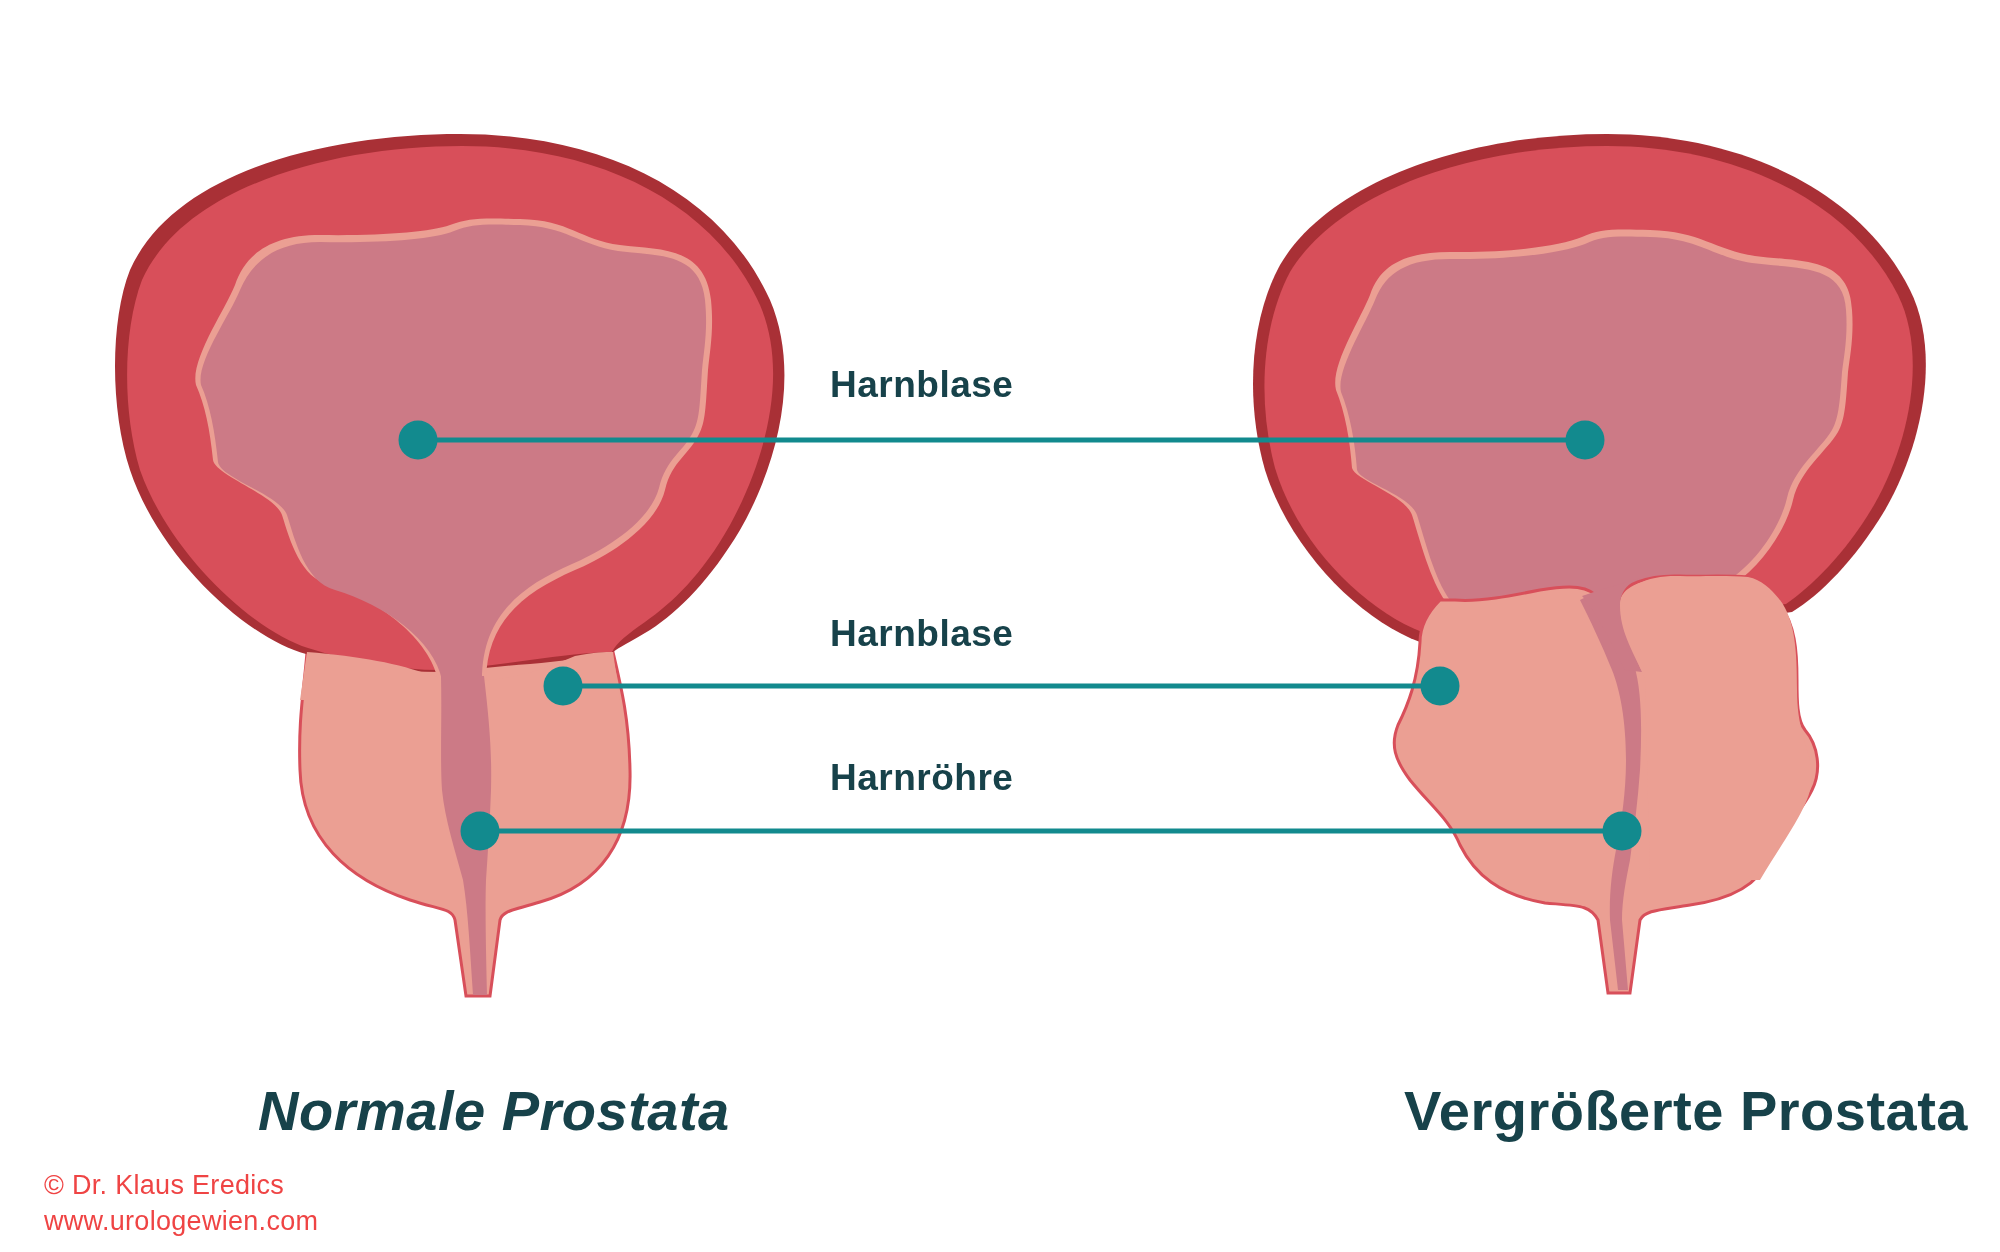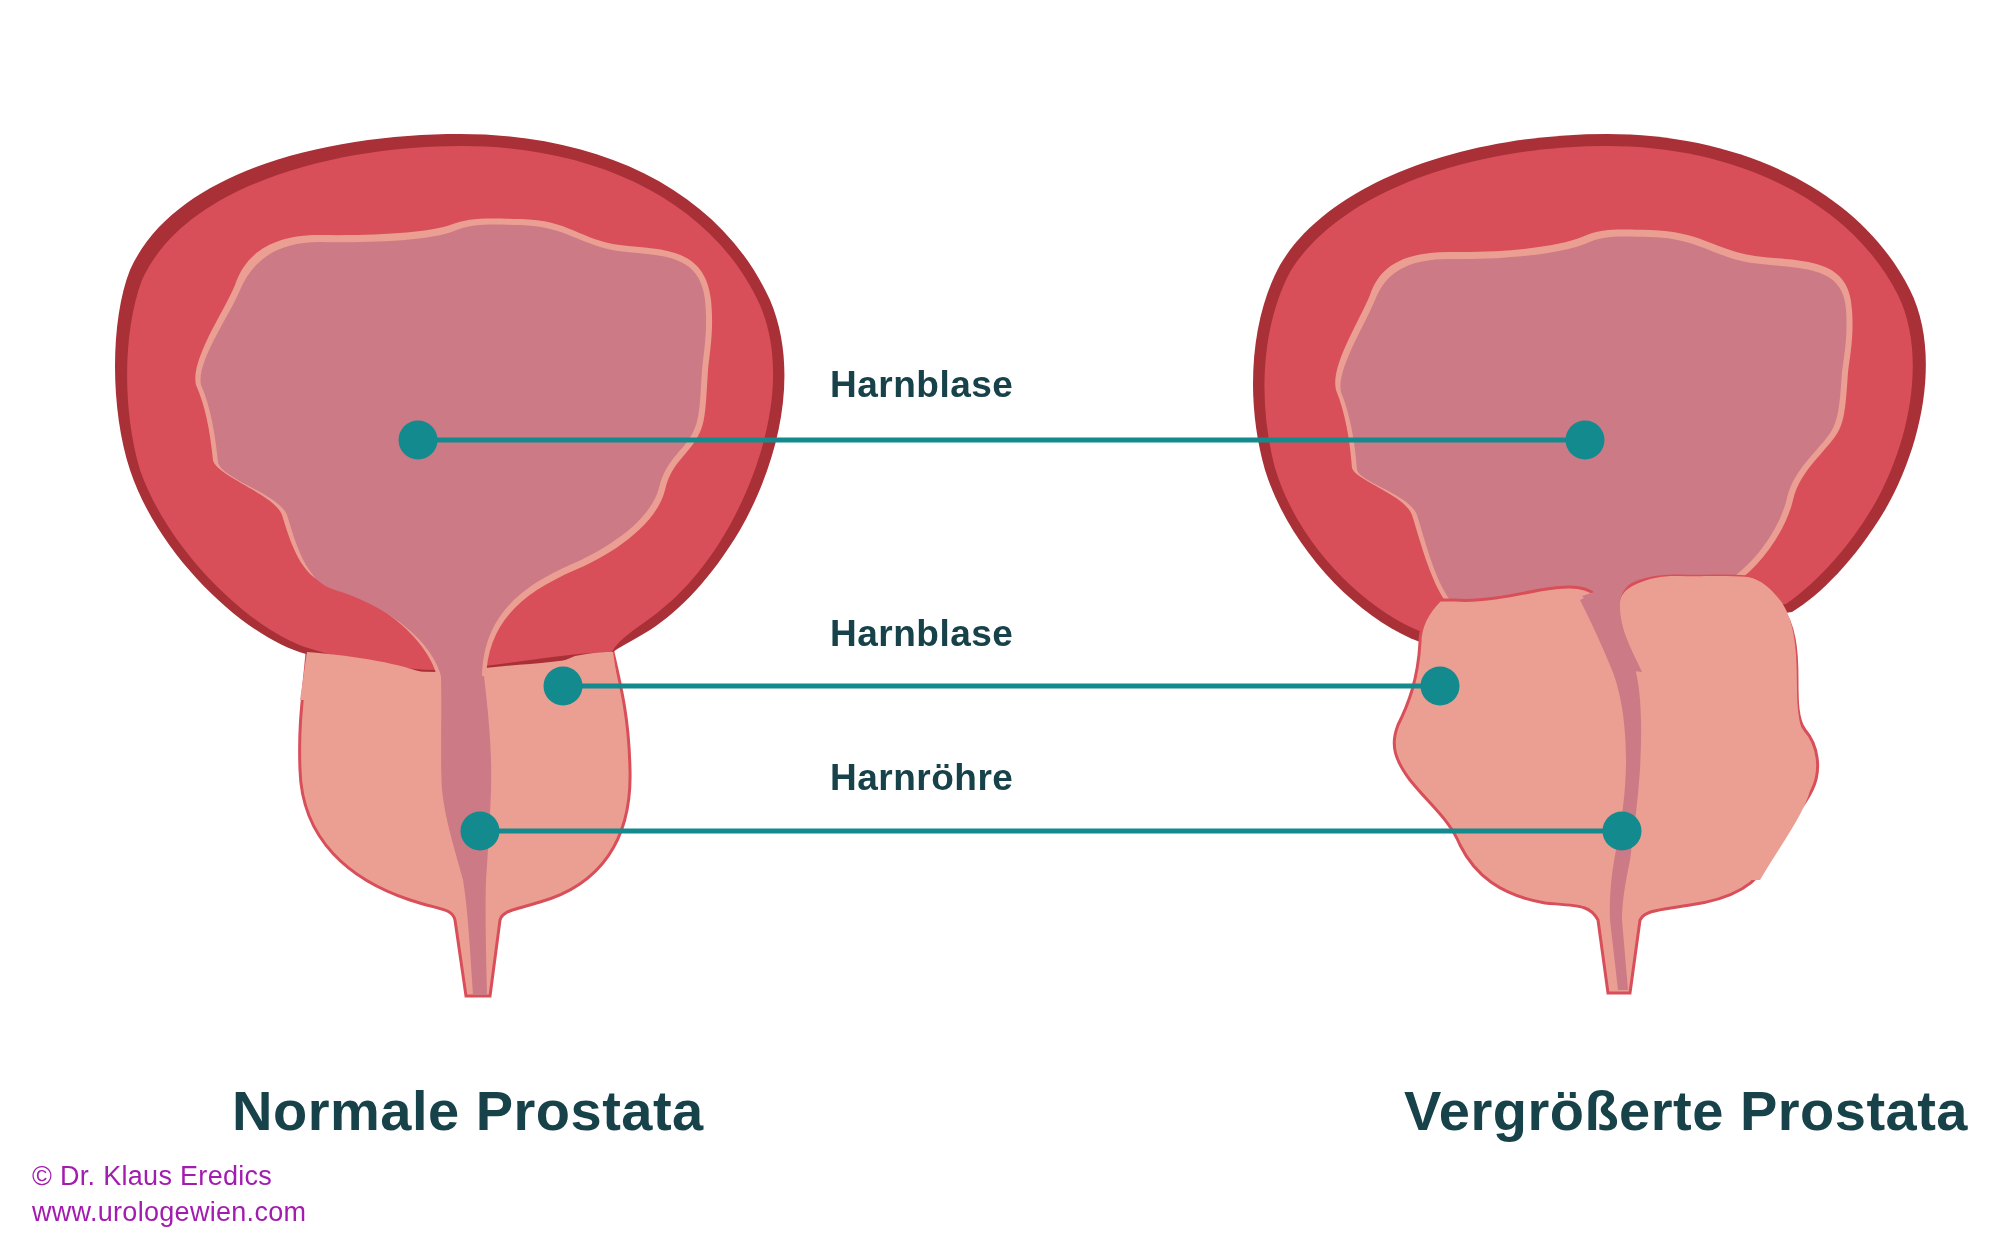--- a/index.html
+++ b/index.html
@@ -34,32 +34,33 @@
       left: 830px;
     }
     #lbl-harnblase { top: 366px; }
     #lbl-prostata { top: 615px; }
     #lbl-harnroehre { top: 759px; }
 
     .caption {
       font-size: 56px;
       top: 1083px;
     }
-    #caption-normal { left: 232px; }
+    #caption-normal { left: 258px; font-style: italic; }
     #caption-enlarged { left: 1404px; }
 
     .credit {
       position: absolute;
-      left: 32px;
-      color: #a21caf;
+      left: 44px;
+      color: #ef4444;
       font-size: 27px;
       font-weight: normal;
       white-space: nowrap;
       line-height: 1;
       letter-spacing: 0.3px;
+      margin-top: 9px;
     }
     #credit-author { top: 1163px; }
     #credit-url { top: 1199px; }
   </style>
 </head>
 <body>
 
 <svg id="canvas" viewBox="0 0 2000 1252" xmlns="http://www.w3.org/2000/svg">
 
   <g>

